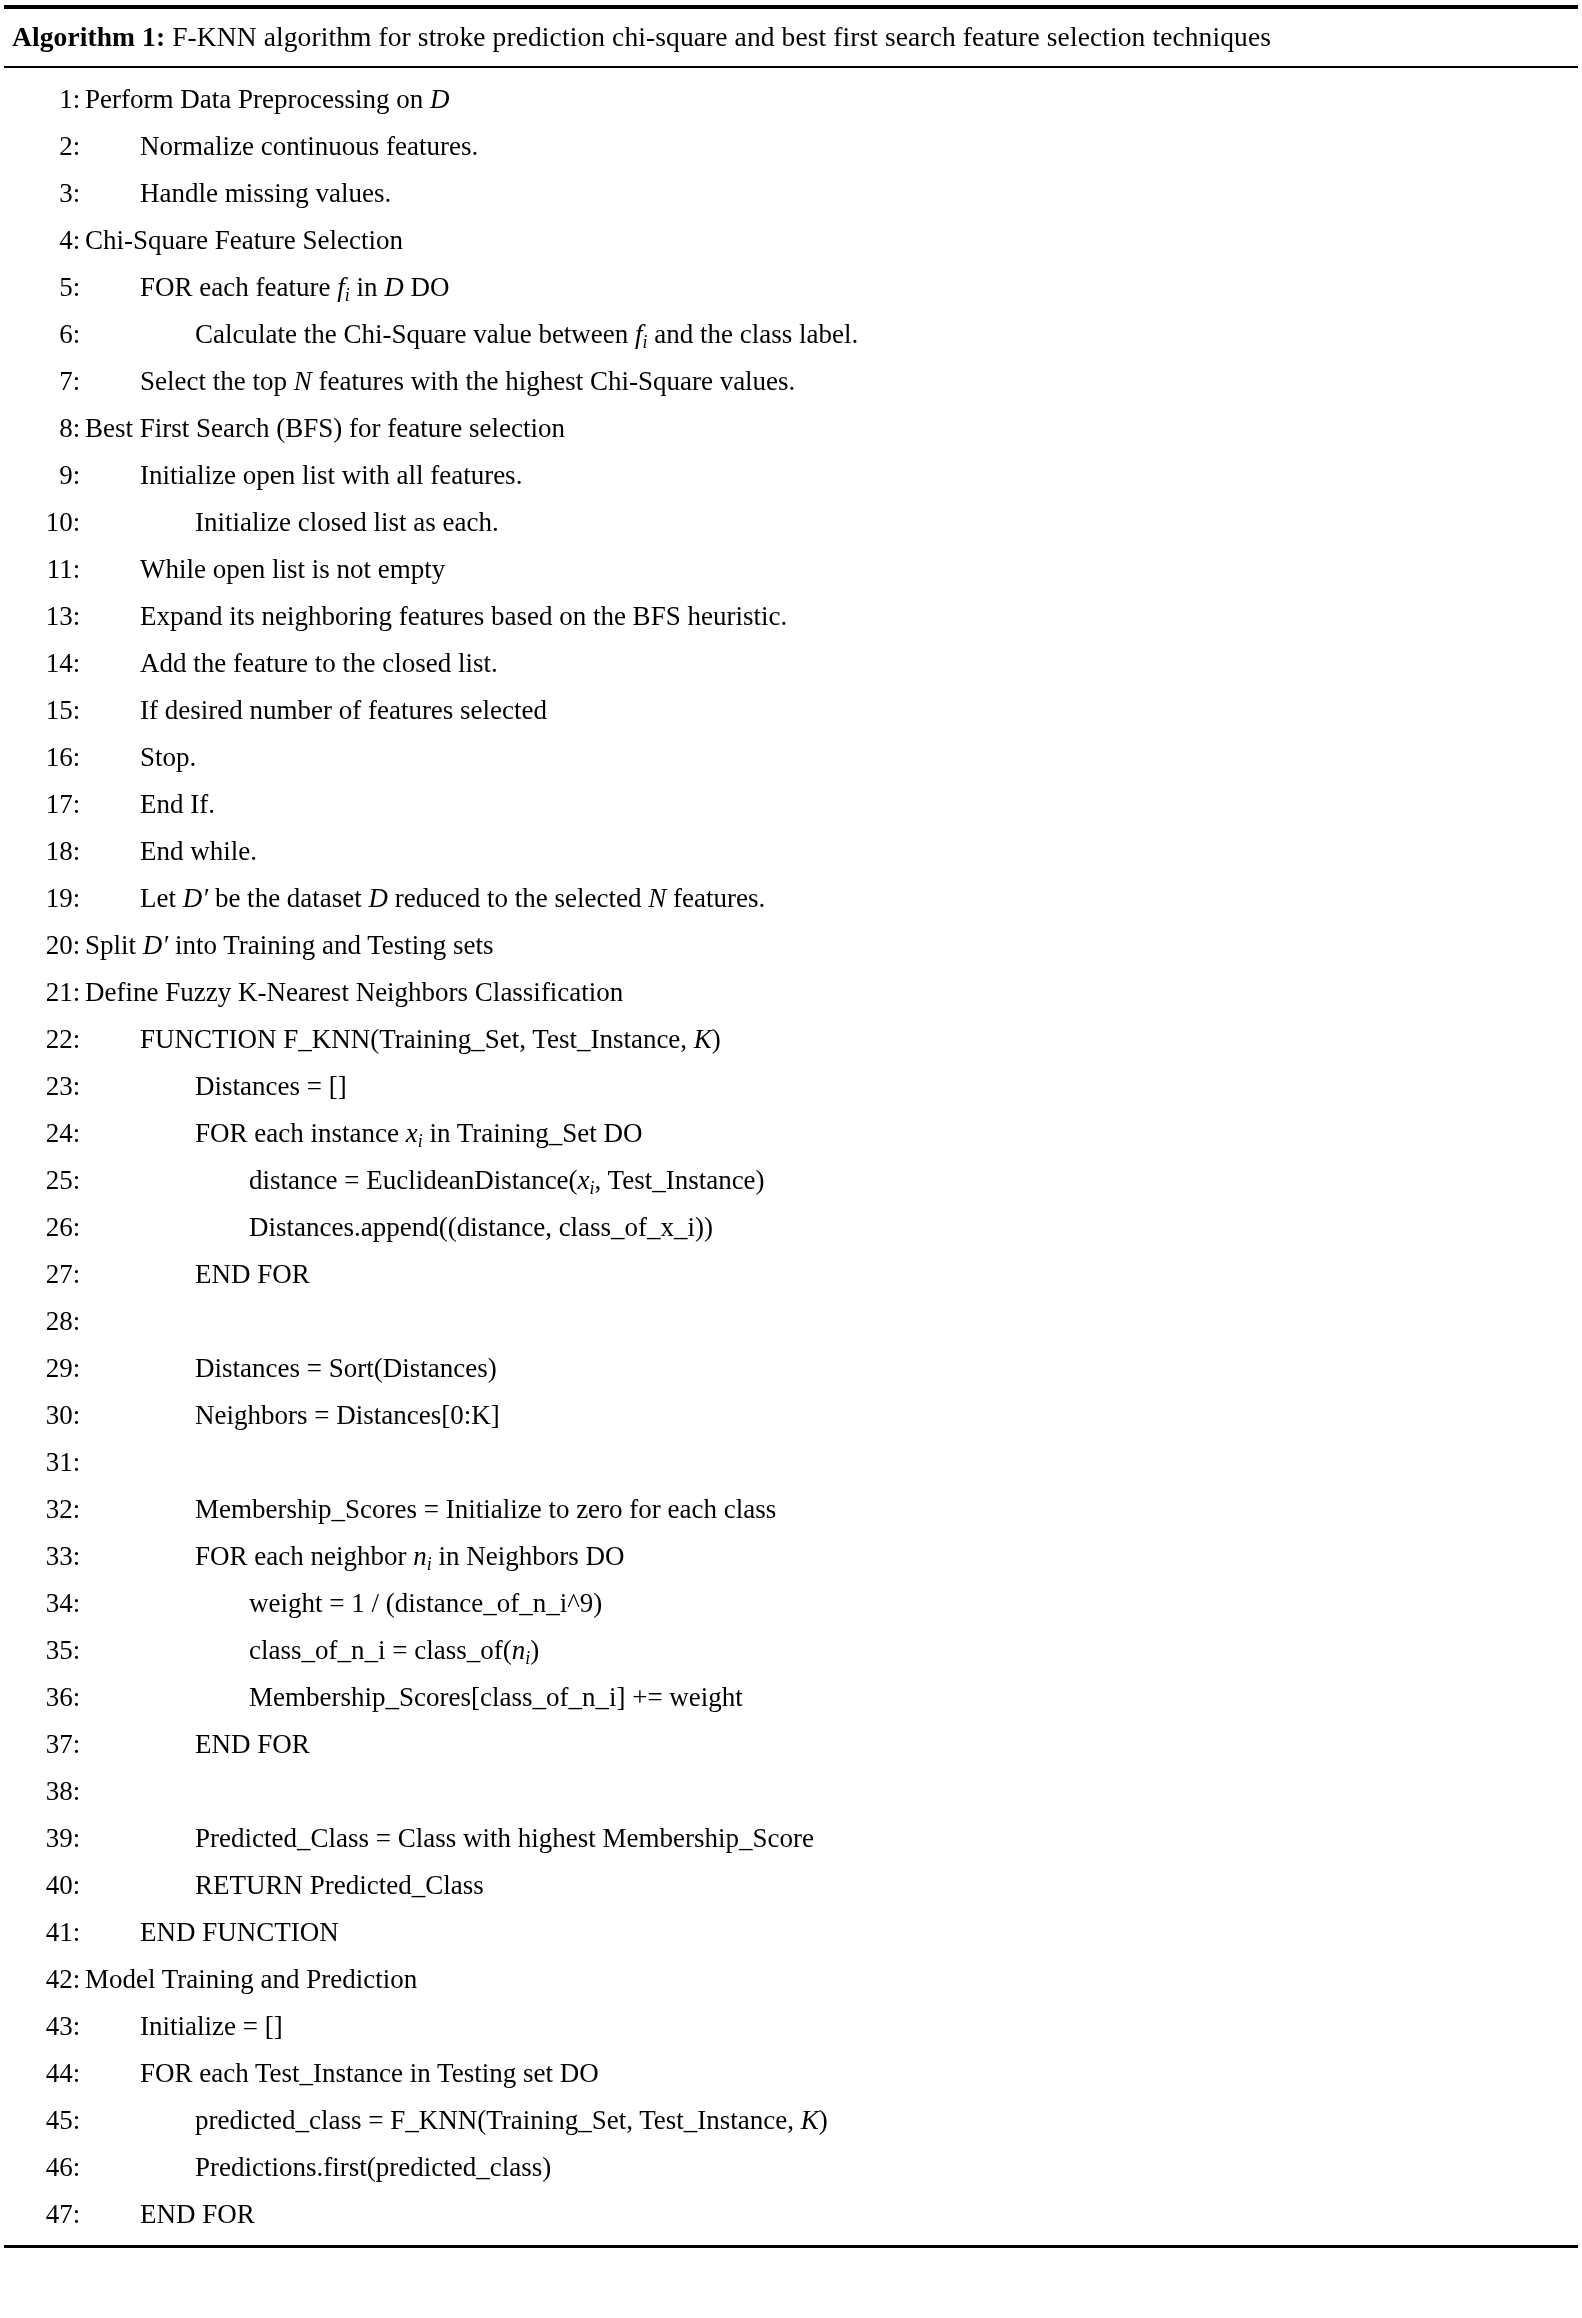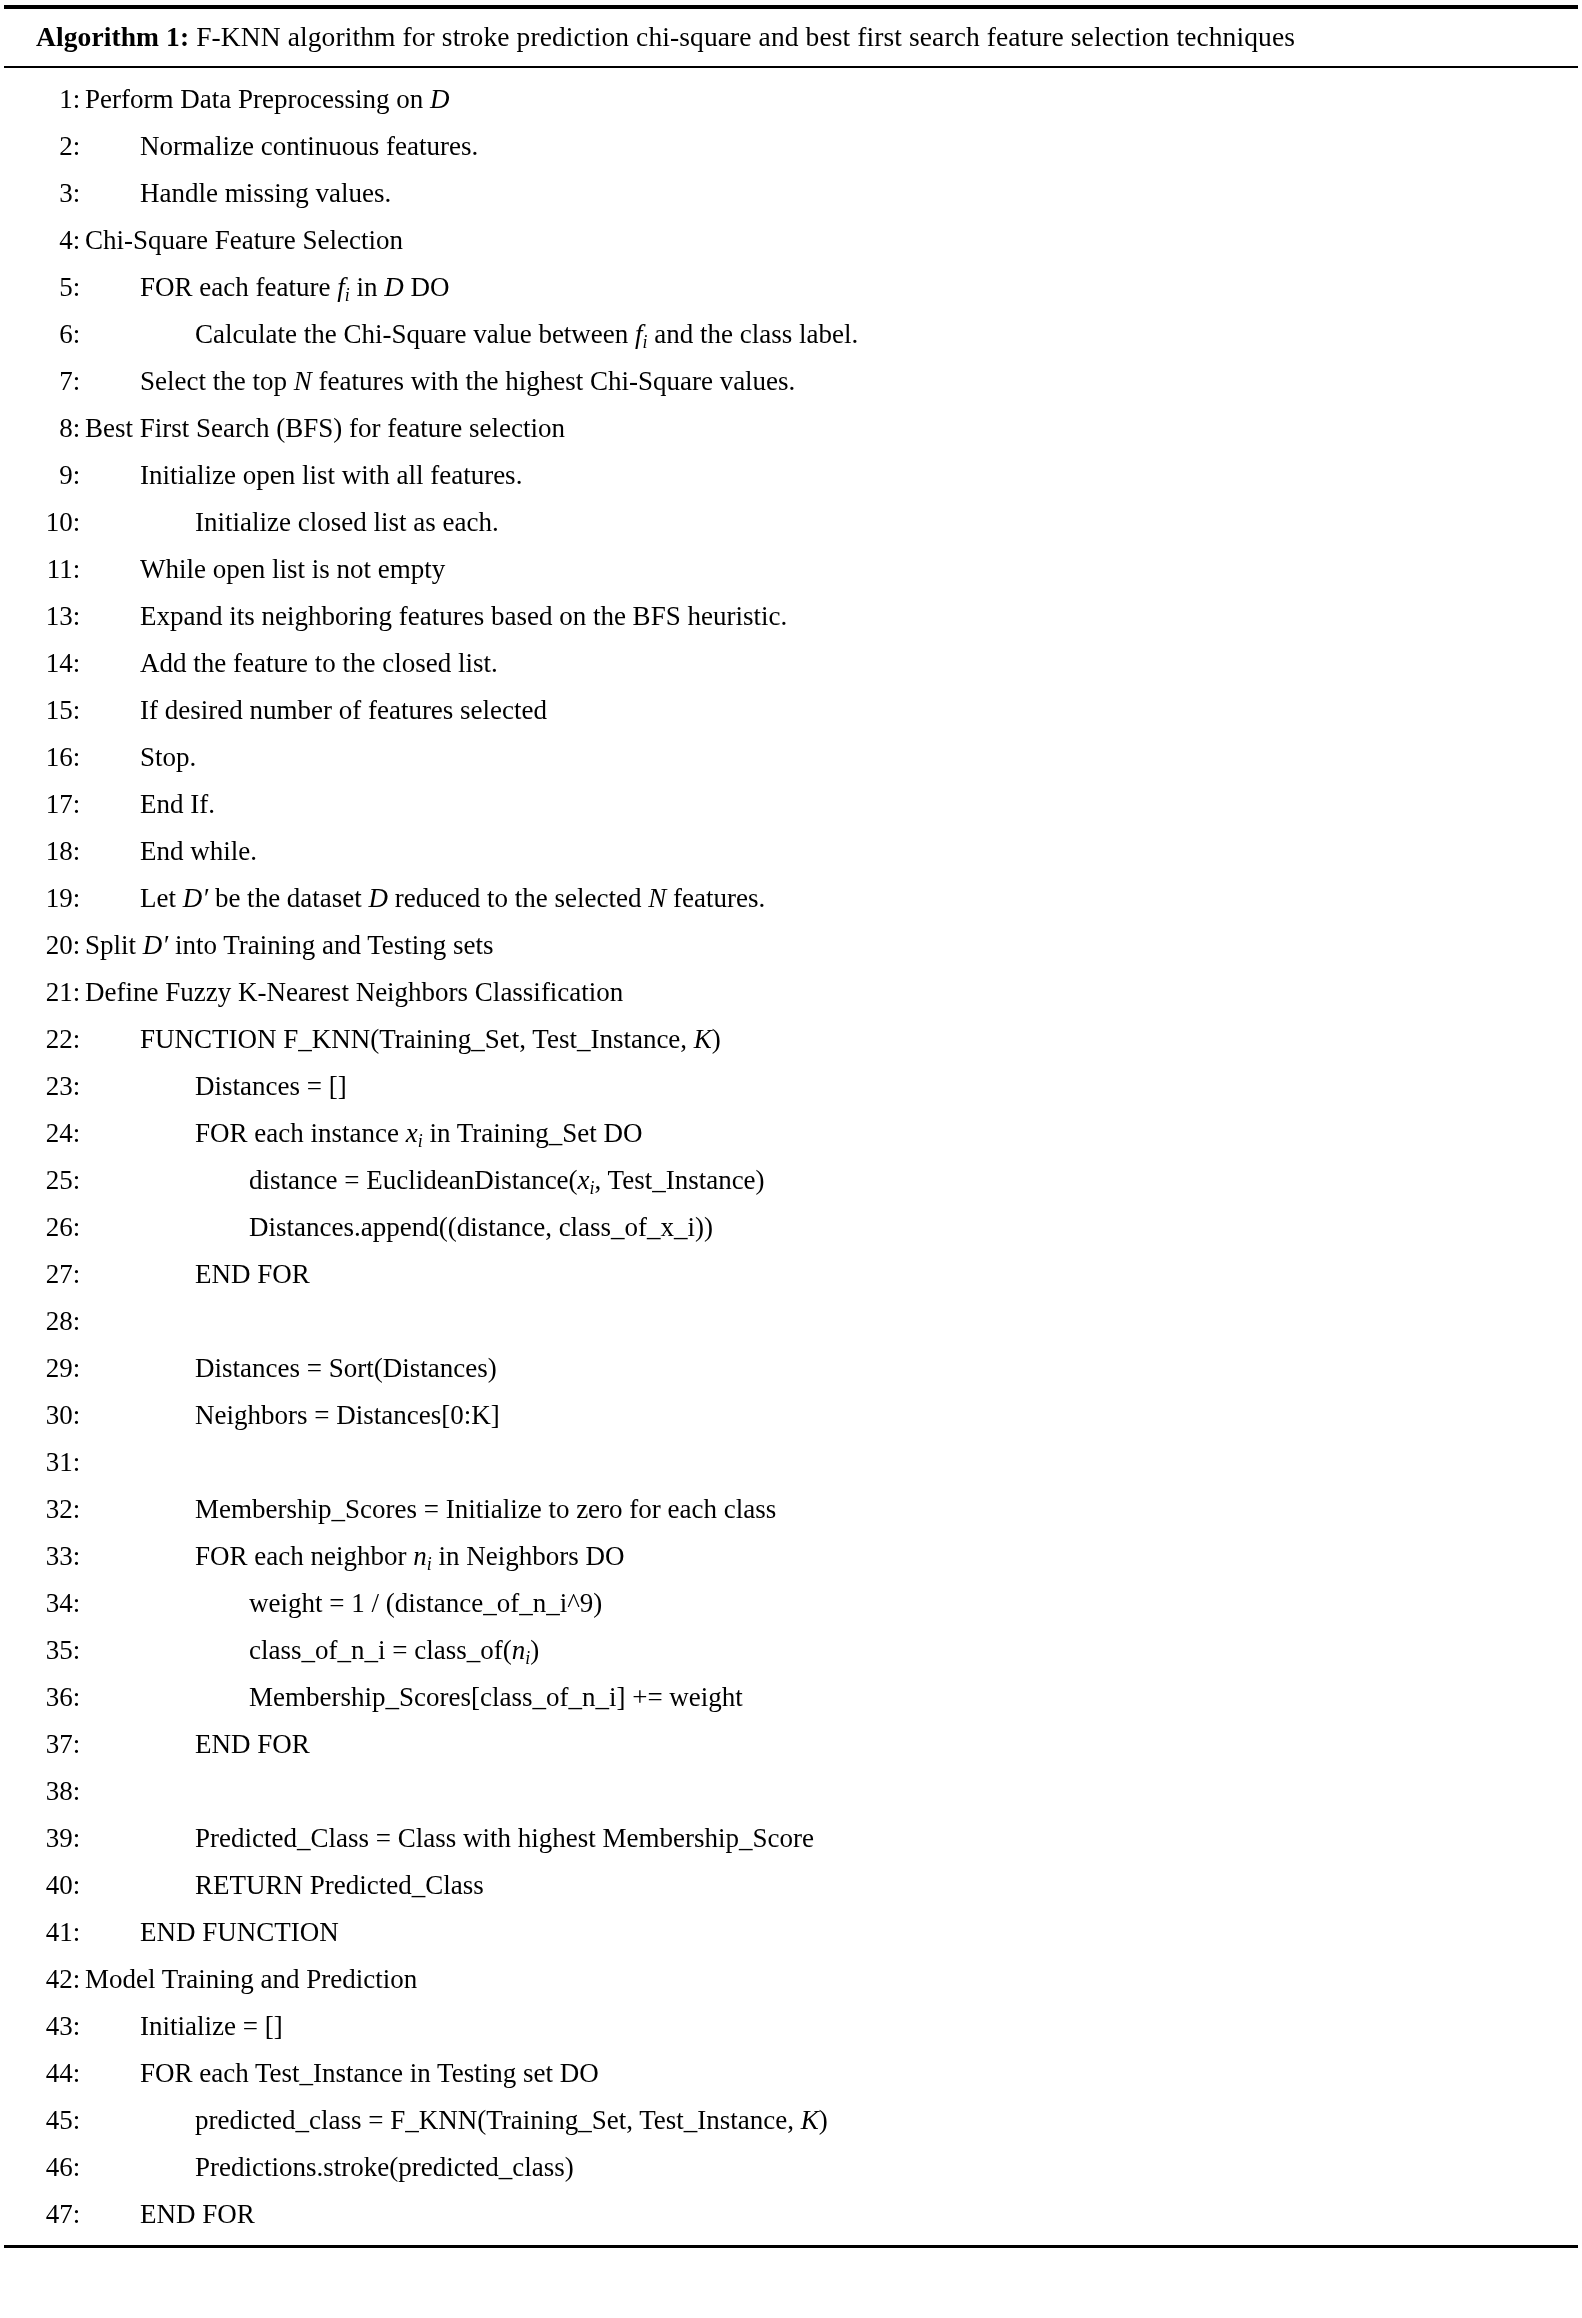--- a/index.html
+++ b/index.html
@@ -33,21 +33,20 @@
   .rule-bottom {
     height: 0;
     border-top: 3.2px solid #000;
     margin: 0;
   }
   .caption {
     font-size: 27.5px;
     line-height: 42px;
     padding: 7.3px 8px 8px 8px;
     letter-spacing: 0.1px;
-    margin-left: 24px;
   }
   .caption .algo-label {
     font-weight: bold;
   }
   .body-lines {
     padding: 8px 0 6.5px 0;
   }
   .line {
     display: flex;
     align-items: baseline;
@@ -136,20 +135,20 @@
       <div class="line"><span class="num">36:</span><span class="txt ind3">Membership_Scores[class_of_n_i] += weight</span></div>
       <div class="line"><span class="num">37:</span><span class="txt ind2">END FOR</span></div>
       <div class="line"><span class="num">38:</span><span class="txt ind0"></span></div>
       <div class="line"><span class="num">39:</span><span class="txt ind2">Predicted_Class = Class with highest Membership_Score</span></div>
       <div class="line"><span class="num">40:</span><span class="txt ind2">RETURN Predicted_Class</span></div>
       <div class="line"><span class="num">41:</span><span class="txt ind1">END FUNCTION</span></div>
       <div class="line"><span class="num">42:</span><span class="txt ind0">Model Training and Prediction</span></div>
       <div class="line"><span class="num">43:</span><span class="txt ind1">Initialize = []</span></div>
       <div class="line"><span class="num">44:</span><span class="txt ind1">FOR each Test_Instance in Testing set DO</span></div>
       <div class="line"><span class="num">45:</span><span class="txt ind2">predicted_class = F_KNN(Training_Set, Test_Instance, <i class="mathvar">K</i>)</span></div>
-      <div class="line"><span class="num">46:</span><span class="txt ind2">Predictions.stroke(predicted_class)</span></div>
+      <div class="line"><span class="num">46:</span><span class="txt ind2">Predictions.first(predicted_class)</span></div>
       <div class="line"><span class="num">47:</span><span class="txt ind1">END FOR</span></div>
     </div>
 
   <div class="rule-bottom"></div>
 
 </div>
 
 
 </body></html>

